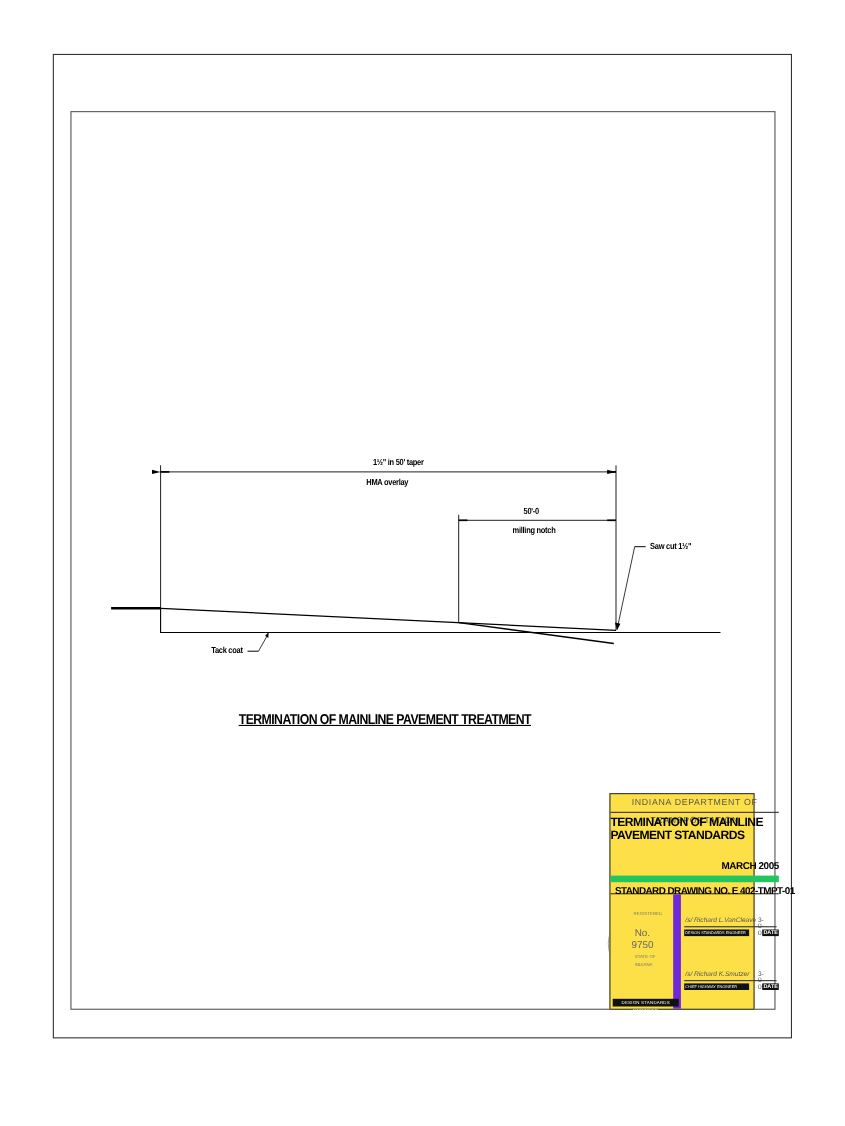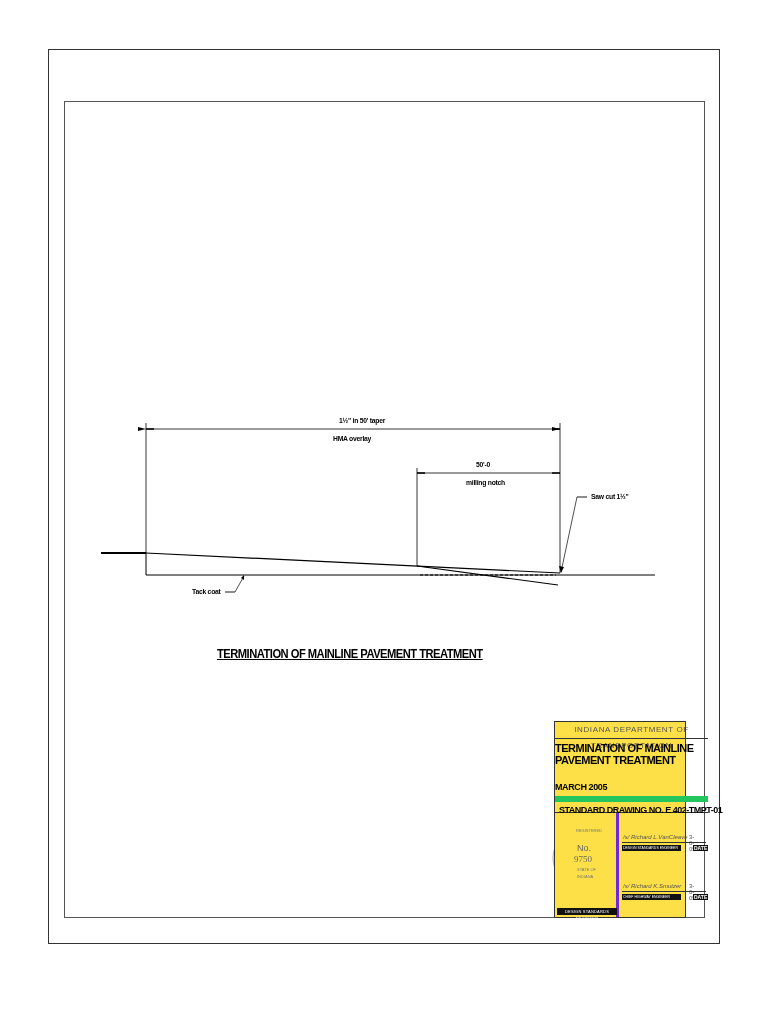--- a/index.html
+++ b/index.html
@@ -5,23 +5,23 @@
   html, body { margin:0; padding:0; background:#ffffff; }
   body { width:768px; height:1024px; position:relative; overflow:hidden; font-family:"Liberation Sans", sans-serif; color:#000; }
   .outer { position:absolute; left:48px; top:49px; width:672px; height:895px; border:1px solid #333; box-sizing:border-box; }
   .inner { position:absolute; left:64px; top:101px; width:641px; height:817px; border:1px solid #555; box-sizing:border-box; }
   svg.drawing { position:absolute; left:0; top:0; }
   .lbl { position:absolute; font-family:"Liberation Sans", sans-serif; font-weight:bold; font-size:8px; letter-spacing:-0.3px; white-space:nowrap; transform:scaleX(0.85); transform-origin:left top; }
   .main-title { position:absolute; left:217px; top:646px; font-size:13px; font-weight:bold; text-decoration:underline; letter-spacing:-0.6px; white-space:nowrap; transform:scaleX(0.86); transform-origin:left top; }
   .tb { position:absolute; left:554px; top:721px; width:132px; height:197px; border:1px solid #333; box-sizing:border-box; background:#fde047; }
   .tb-dept { position:absolute; left:0; top:0; width:153px; height:16px; border-bottom:1px solid #333; font-size:8px; letter-spacing:0.6px; color:#555; text-align:center; line-height:16px; font-weight:normal; }
   .tb-title { position:absolute; left:0; top:20px; width:153px; text-align:left; font-size:11px; font-weight:bold; letter-spacing:-0.5px; line-height:12px; }
-  .tb-date { position:absolute; left:0; top:60px; width:153px; text-align:left; font-size:9px; font-weight:bold; letter-spacing:-0.4px; }
+  .tb-date { position:absolute; left:0; top:60px; width:153px; text-align:right; font-size:9px; font-weight:bold; letter-spacing:-0.4px; }
   .tb-sdn { position:absolute; left:0; top:74px; width:153px; height:17px; border-top:6px solid #22c55e; border-bottom:1px solid #333; font-size:9px; font-weight:bold; letter-spacing:-0.5px; line-height:17px; padding-left:4px; box-sizing:border-box; white-space:nowrap; }
-  .tb-sealcell { position:absolute; left:0; top:91px; width:64px; height:104px; border-right:3px solid #6d28d9; box-sizing:border-box; }
+  .tb-sealcell { position:absolute; left:0; top:91px; width:64px; height:104px; border-right:7px solid #6d28d9; box-sizing:border-box; }
   .tb-sealbar { position:absolute; left:2px; bottom:2px; width:60px; height:7px; background:#111; color:#fff; font-size:4px; line-height:7px; text-align:center; letter-spacing:0.2px; }
   .sig { position:absolute; font-size:6px; font-style:italic; color:#555; white-space:nowrap; }
   .sigdate { position:absolute; font-size:6px; color:#555; }
   .sigbar { position:absolute; height:6px; background:#111; color:#fff; font-size:3.5px; line-height:6px; overflow:hidden; white-space:nowrap; padding-left:1px; }
   .sigline { position:absolute; height:1px; background:#333; }
   .datelbl { position:absolute; font-size:5px; font-weight:bold; background:#111; color:#fff; padding:0 1px; line-height:6px; }
 </style>
 </head>
 <body>
 
@@ -75,27 +75,27 @@
 <div class="lbl" style="left:466px;top:478px;">milling notch</div>
 <div class="lbl" style="left:591px;top:492px;">Saw cut 1½"</div>
 <div class="lbl" style="left:192px;top:587px;">Tack coat</div>
 
 <div class="main-title">TERMINATION OF MAINLINE PAVEMENT TREATMENT</div>
 
 <div class="tb">
   <div class="tb-dept">INDIANA DEPARTMENT OF TRANSPORTATION</div>
   <div class="tb-title">
     <div>TERMINATION OF MAINLINE</div>
-    <div>PAVEMENT TREATMENT</div>
+    <div>PAVEMENT STANDARDS</div>
   </div>
   <div class="tb-date">MARCH 2005</div>
   <div class="tb-sdn">STANDARD DRAWING NO. E  402-TMPT-01</div>
   <div class="tb-sealcell">
     <div style="position:absolute;left:22px;top:30px;font-size:9px;color:#666;">No.</div>
-    <div style="position:absolute;left:19px;top:41px;font-size:9px;color:#666;font-family:Liberation Serif, serif;">9750</div>
+    <div style="position:absolute;left:19px;top:41px;font-size:9px;color:#666;">9750</div>
     <div style="position:absolute;left:22px;top:54px;font-size:4px;color:#777;">STATE OF</div>
     <div style="position:absolute;left:22px;top:61px;font-size:4px;color:#777;">INDIANA</div>
     <div style="position:absolute;left:21px;top:15px;font-size:4px;color:#777;">REGISTERED</div>
     <div class="tb-sealbar">DESIGN STANDARDS ENGINEER</div>
   </div>
 
   <div class="sig" style="left:68px;top:112px;">/s/  Richard L.VanCleave</div>
   <div class="sigdate" style="left:134px;top:112px;">3-0-05</div>
   <div class="sigline" style="left:67px;top:120px;width:84px;"></div>
   <div class="sigbar" style="left:67px;top:123px;width:58px;">DESIGN STANDARDS ENGINEER</div>

